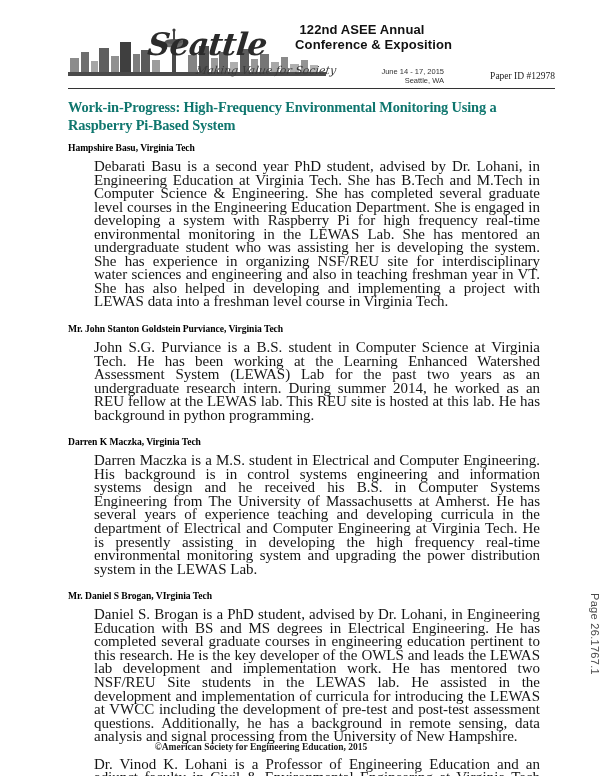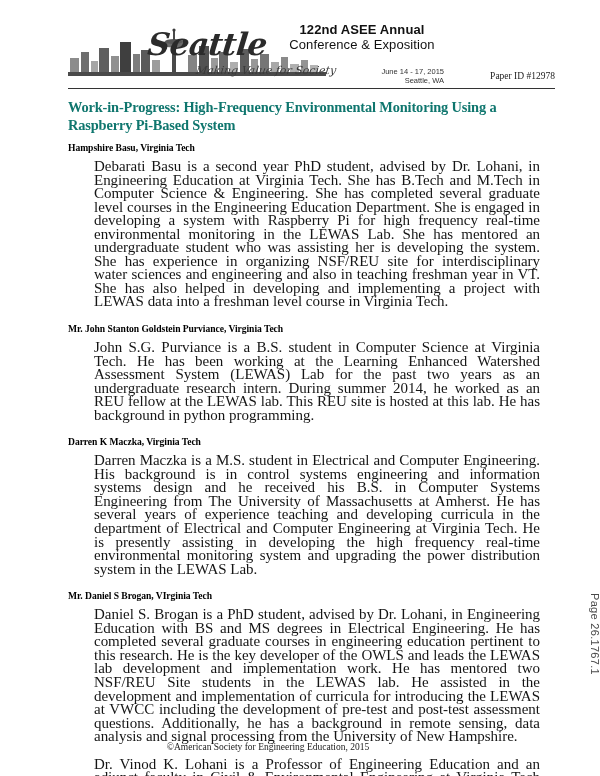--- a/index.html
+++ b/index.html
@@ -77,25 +77,26 @@
   .conf-line1 {
     font-family: "Liberation Sans", "DejaVu Sans", sans-serif;
     font-weight: bold;
     font-size: 13px;
     color: #111;
     letter-spacing: 0.1px;
     line-height: 15px;
   }
   .conf-line2 {
     font-family: "Liberation Sans", "DejaVu Sans", sans-serif;
-    font-weight: normal;
+    font-weight: bold;
     font-size: 13px;
     color: #111;
     letter-spacing: 0.1px;
     line-height: 15px;
+    text-align: right;
   }
   .conf-date {
     font-family: "Liberation Sans", "DejaVu Sans", sans-serif;
     font-size: 7.5px;
     color: #333;
     text-align: right;
     margin-top: 15px;
     line-height: 9px;
     padding-right: 8px;
   }
@@ -164,26 +165,27 @@
     width: 446px;
     letter-spacing: -0.02px;
   }
   .bio.last {
     margin-bottom: 0;
   }
 
   
   .footer {
     position: absolute;
-    left: 16px;
+    left: 9px;
     top: 742px;
     width: 504px;
     text-align: center;
     font-size: 9.5px;
     color: #1a1a1a;
+    font-weight: bold;
   }
 
   
   .page-marker {
     position: absolute;
     right: -36px;
     top: 628px;
     transform: rotate(90deg);
     transform-origin: center center;
     font-family: "Liberation Sans", "DejaVu Sans", sans-serif;

